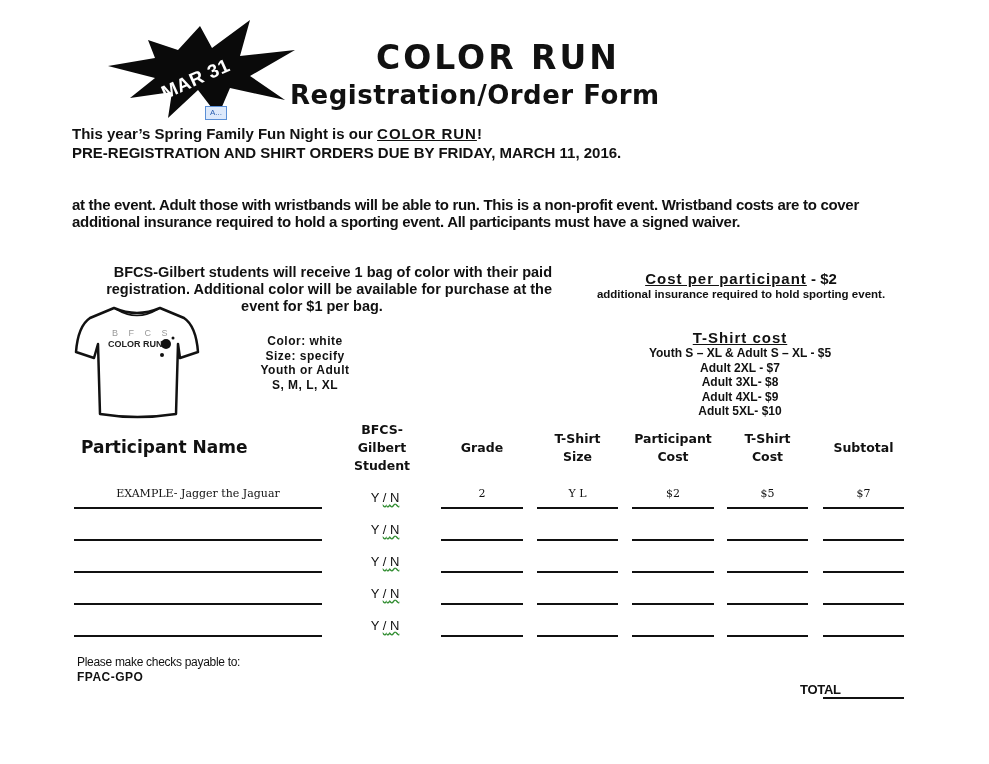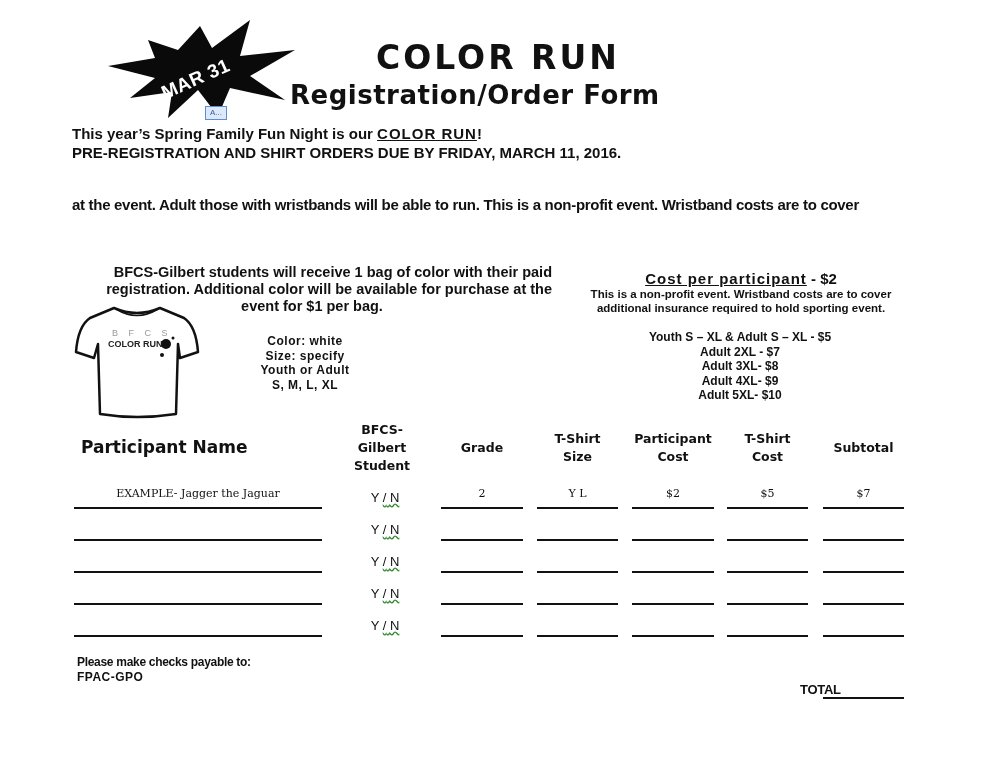--- a/index.html
+++ b/index.html
@@ -22,21 +22,21 @@
   .tshirt-title { font-size:15px; font-weight:bold; text-decoration:underline; letter-spacing:1px; line-height:16px; }
   .tshirt-line { font-size:12px; font-weight:bold; line-height:14.5px; }
   .shirt { left:72px; top:302px; width:130px; height:118px; }
   .shirt-spec { left:230px; top:334px; width:150px; text-align:center; font-size:12px; font-weight:bold; line-height:14.5px; letter-spacing:0.5px; }
   .th { font-family:"DejaVu Sans", sans-serif; font-weight:bold; font-size:12.5px; text-align:center; line-height:18px; }
   .th-name { left:81px; top:437px; font-family:"DejaVu Sans", sans-serif; font-weight:bold; font-size:17px; }
   .line { position:absolute; height:1.5px; background:#111; }
   .hand { font-family:"DejaVu Serif", serif; font-size:11px; text-align:center; position:absolute; }
   .yn { position:absolute; left:360px; width:50px; font-size:13px; text-align:center; }
   .yn .uline { text-decoration:underline; text-decoration-color:#2e8b2e; text-decoration-style:wavy; }
-  .footer1 { left:77px; top:655px; font-size:12px; font-weight:bold; }
+  .footer1 { left:77px; top:655px; font-size:12px; font-weight:normal; }
   .footer2 { left:77px; top:670px; font-size:12px; font-weight:bold; letter-spacing:0.5px; }
   .total-label { left:760px; top:682px; font-size:13px; font-weight:bold;margin-left:40px; }
 </style>
 </head>
 <body>
 
 <svg class="abs starburst" viewBox="0 0 200 100">
   <polygon fill="#0a0a0a" points="8,48 55,40 48,22 78,32 100,8 112,30 150,2 140,38 195,32 150,58 185,82 130,70 118,98 98,72 68,100 72,74 30,80 55,60"></polygon>
 </svg>
 <div class="abs mar31" style="left:158px; top:84px;">MAR 31</div>
@@ -44,51 +44,52 @@
 
 <div class="abs" style="left:376px; top:38px; font-family:'DejaVu Sans', sans-serif; font-weight:bold; font-size:33px; letter-spacing:3px;">COLOR RUN</div>
 <div class="abs title2">Registration/Order Form</div>
 
 <div class="abs p" style="top:125px;">
   <span>This year’s Spring Family Fun Night is our </span><span class="ul">COLOR RUN</span><span>!</span>
 </div>
 <div class="abs p" style="top:144px;">PRE-REGISTRATION AND SHIRT ORDERS DUE BY FRIDAY, MARCH 11, 2016.</div>
 <div class="abs p cond" style="top:196px; font-size:15px;">
   <div>at the event.  Adult those with wristbands will be able to run.  This is a non-profit event.  Wristband costs are to cover</div>
+  <div>additional insurance required to hold a sporting event.  All participants must have a signed waiver.</div>
 </div>
 
 <div class="abs bfcs-text">
   <span class="l1">BFCS-Gilbert students will receive 1 bag of color with their paid</span>
   <span class="l2">registration.  Additional color will be available for purchase at the</span>
   <span>event for $1 per bag.</span>
 </div>
 
 <div class="abs cost-box">
   <div class="cost-title"><span class="u">Cost per participant</span><span> - $2</span></div>
-  <div class="cost-note">This is a non-profit event.  Wristband costs are to cover</div>
   <div class="cost-note">additional insurance required to hold sporting event.</div>
 </div>
 
 <svg class="abs shirt" viewBox="0 0 130 118">
   <path d="M42,6 Q65,16 88,6 L112,16 Q124,24 126,50 L108,56 L106,42 L104,112 Q65,118 28,112 L26,42 L22,56 L4,50 Q6,24 18,16 Z" fill="#fff" stroke="#111" stroke-width="2.5" stroke-linejoin="round"></path>
   <path d="M44,7 Q65,20 86,7" fill="none" stroke="#111" stroke-width="1.5"></path>
   <text x="40" y="34" font-family="Liberation Sans, sans-serif" font-size="9" fill="#999" letter-spacing="4">B F C S</text>
   <text x="36" y="45" font-family="Liberation Sans, sans-serif" font-size="9" font-weight="bold" fill="#222">COLOR RUN</text>
   <circle cx="94" cy="42" r="5" fill="#111"></circle>
   <circle cx="90" cy="53" r="2" fill="#111"></circle>
   <circle cx="101" cy="36" r="1.5" fill="#111"></circle>
 </svg>
 <div class="abs shirt-spec">
   <div>Color: white</div>
   <div>Size: specify</div>
   <div>Youth or Adult</div>
   <div>S, M, L, XL</div>
 </div>
 
 <div class="abs tshirt-box">
+  <div class="tshirt-title">T-Shirt cost</div>
   <div class="tshirt-line">Youth S – XL &amp; Adult S – XL  - $5</div>
   <div class="tshirt-line">Adult 2XL - $7</div>
   <div class="tshirt-line">Adult 3XL- $8</div>
   <div class="tshirt-line">Adult 4XL- $9</div>
   <div class="tshirt-line">Adult 5XL- $10</div>
 </div>
 
 <div class="abs th-name">Participant Name</div>
 <div class="abs th" style="left:342px; top:421px; width:80px;">
   <div>BFCS-</div>

